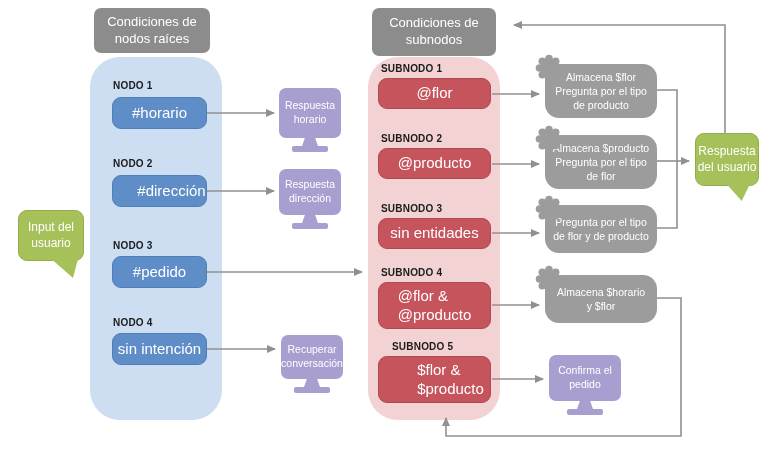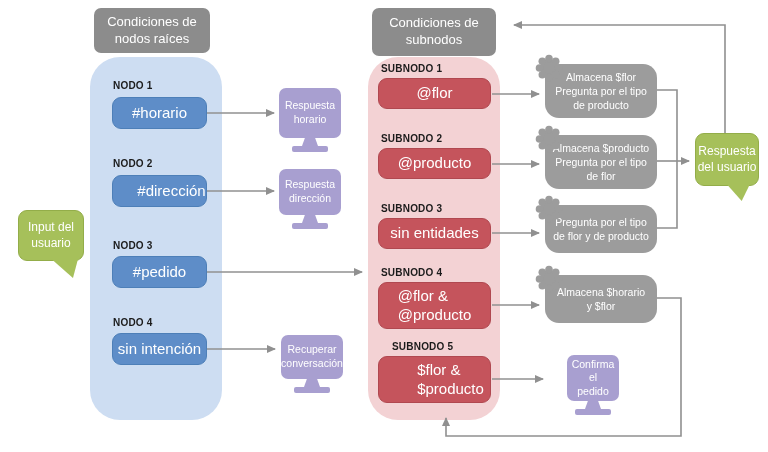--- a/index.html
+++ b/index.html
@@ -155,21 +155,21 @@
     <div class="monitor-base"></div>
   </div>
 
   <div class="monitor" style="left:281px; top:335px; width:62px;">
     <div class="monitor-screen pre" style="height:44px;">Recuperar
 conversación</div>
     <div class="monitor-neck"></div>
     <div class="monitor-base"></div>
   </div>
 
-  <div class="monitor" style="left:567px; top:355px; width:52px;">
+  <div class="monitor" style="left:549px; top:355px; width:72px;">
     <div class="monitor-screen pre" style="height:46px;">Confirma el
 pedido</div>
     <div class="monitor-neck"></div>
     <div class="monitor-base"></div>
   </div>
 
   <div class="action-box pre" style="left:545px; top:64px; width:112px; height:54px;">Almacena $flor
 Pregunta por el tipo
 de producto</div>
   <svg class="gear" style="left:534px; top:53px;" width="30" height="30" viewBox="0 0 30 30">

